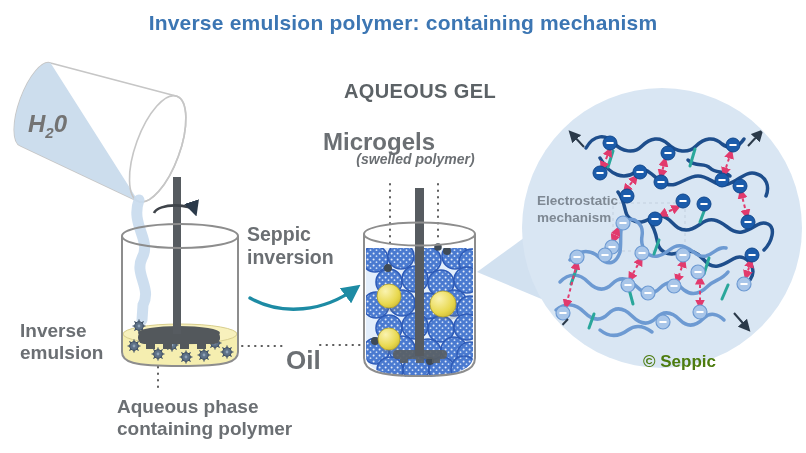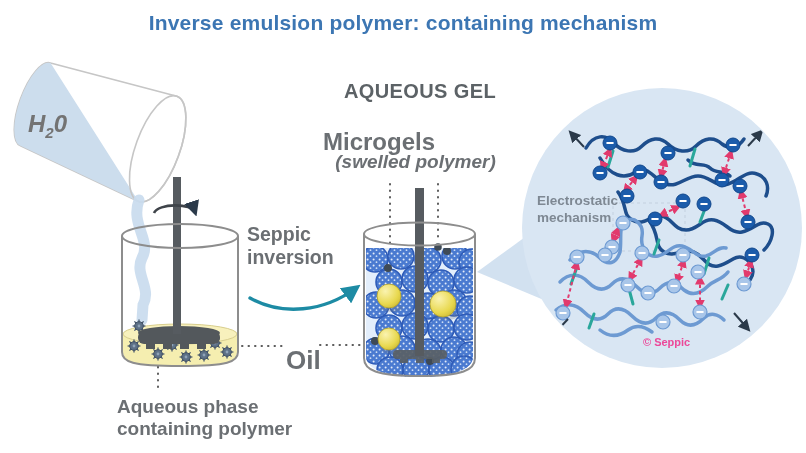--- a/index.html
+++ b/index.html
@@ -14,23 +14,23 @@
     font-size:21px;font-weight:700;color:#3c76b3;letter-spacing:.2px;
   }
   .h2o{left:28px;top:110px;font-size:24px;font-style:italic;color:#737373;}
   .h2o .sub{font-size:15px;vertical-align:-6px;}
   .inverse-emulsion{left:20px;top:320px;width:104px;font-size:19px;}
   .aqueous-phase{left:117px;top:396px;width:205px;font-size:19px;}
   .phase-inversion{left:247px;top:223px;width:102px;font-size:19.5px;}
   .oil{left:286px;top:345px;font-size:26px;}
   .aqueous-gel{left:330px;top:80px;width:180px;text-align:center;font-size:20px;color:#5c6266;letter-spacing:.4px;}
   .microgels{left:323px;top:128px;width:185px;text-align:left;font-size:24px;}
-  .swelled{left:313px;top:151px;width:205px;text-align:center;font-size:19px;font-style:italic;}
+  .swelled{left:313px;top:151px;width:205px;text-align:center;font-size:14px;font-style:italic;}
   .electrostatic{left:537px;top:193px;width:92px;font-size:13.5px;color:#7e8893;line-height:1.25;}
-  .copyright{left:643px;top:336px;font-size:11px;color:#ec4899;}
+  .copyright{left:643px;top:352px;font-size:17px;color:#4d7c0f;}
 </style>
 </head>
 <body>
 
 <div class="stage">
 
 <svg class="diagram" width="806" height="453" viewBox="0 0 806 453">
   <defs>
     <pattern id="speckle" patternUnits="userSpaceOnUse" width="6" height="6">
       <rect width="6" height="6" fill="#4a7ad0"></rect>
@@ -272,20 +272,21 @@
     <circle cx="438" cy="247" r="3.8" fill="#3f4a55"></circle>
     <path d="M364,234 V358 C364,370 376,376 419.5,376 C463,376 475,370 475,358 V234" fill="none" stroke="#8d8d8d" stroke-width="2"></path>
     <ellipse cx="419.5" cy="234" rx="55.5" ry="11.5" fill="none" stroke="#8d8d8d" stroke-width="2"></ellipse>
   </g>
 </svg>
 
 <div class="lbl title">Inverse emulsion polymer: containing mechanism</div>
 
 <div class="lbl h2o"><span>H</span><span class="sub">2</span><span>0</span></div>
 
+<div class="lbl inverse-emulsion">Inverse emulsion</div>
 <div class="lbl aqueous-phase">Aqueous phase containing polymer</div>
 <div class="lbl phase-inversion">Seppic inversion</div>
 <div class="lbl oil">Oil</div>
 <div class="lbl aqueous-gel">AQUEOUS GEL</div>
 <div class="lbl microgels">Microgels</div>
 <div class="lbl swelled">(swelled polymer)</div>
 <div class="lbl electrostatic">Electrostatic mechanism</div>
 <div class="lbl copyright">© Seppic</div>
 
 </div>

